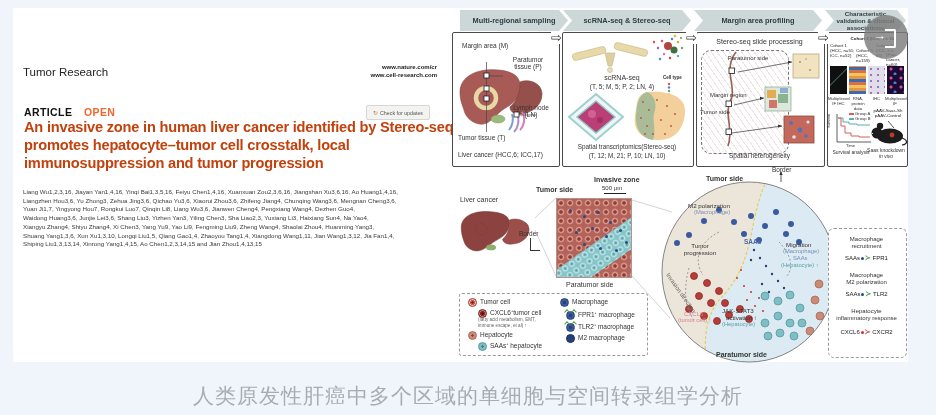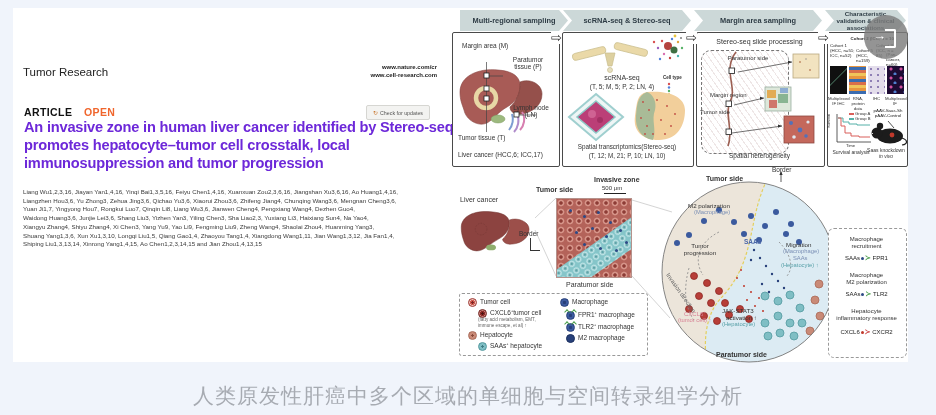--- a/index.html
+++ b/index.html
@@ -6,21 +6,21 @@
   body{width:936px;height:415px;position:relative;background:#f0f4fb;font-family:"Liberation Sans",sans-serif;overflow:hidden;}
   .abs{position:absolute;}
   .card{left:13px;top:8px;width:895px;height:354px;background:#ffffff;}
   
   .journal{left:23px;top:66px;font-size:11.5px;color:#222;}
   .urls{left:320px;top:64px;width:117px;text-align:right;font-size:6px;font-weight:bold;color:#222;line-height:7.5px;}
   .article{left:24px;top:106px;font-size:10.5px;font-weight:bold;color:#111;letter-spacing:.4px;}
   .open{left:84px;top:106px;font-size:10.5px;font-weight:bold;color:#f0662d;letter-spacing:.4px;}
   .badge{left:366px;top:105px;width:62px;height:13px;background:#f3f3f1;border:1px solid #d6d6d2;border-radius:2px;font-size:5.3px;color:#555;display:flex;align-items:center;justify-content:center;gap:2px;}
   .badge .bic{color:#c8742a;font-size:6px;}
-  .titleln{left:24px;font-size:14.6px;font-weight:600;color:#6d28d9;letter-spacing:-.2px;}
+  .titleln{left:24px;font-size:14.6px;font-weight:600;color:#c2410c;letter-spacing:-.2px;}
   .t1{top:119px;} .t2{top:137px;text-align:right;} .t3{top:155px;}
   .authors{left:23px;top:188px;width:430px;font-size:6.2px;line-height:8.7px;color:#3a3a3a;}
   
   .banner{top:10px;height:21px;background:#ccd8d8;color:#2e3c45;font-weight:bold;display:flex;align-items:center;justify-content:center;text-align:center;font-size:7.4px;clip-path:polygon(0 0,calc(100% - 9px) 0,100% 50%,calc(100% - 9px) 100%,0 100%,9px 50%);}
   .banner.first{clip-path:polygon(0 0,calc(100% - 9px) 0,100% 50%,calc(100% - 9px) 100%,0 100%);}
   .b1{left:452px;width:108px;margin-left:8px;}
   .b2{left:563px;width:128px;text-align:right;}
   .b3{left:694px;width:128px;}
   .b4{left:825px;width:81px;font-size:6.2px;line-height:7px;padding:0 8px;box-sizing:border-box;}
   .pbox{top:32px;height:133px;background:#fff;border:1.5px solid #4a4a4a;border-radius:2px;}
@@ -99,21 +99,21 @@
   <div>Liangzhen Hou3,6, Yu Zhong3, Zehua Jing3,6, Qichao Yu3,6, Xiaorui Zhou3,6, Zhifeng Jiang4, Chunqing Wang3,6, Mengnan Cheng3,6,</div>
   <div>Yuan Ji1,7, Yingyong Hou7, Rongkui Luo7, Qinqin Li8, Liang Wu3,6, Jianwen Cheng4, Pengxiang Wang4, Dezhen Guo4,</div>
   <div>Waidong Huang3,6, Junjie Lei3,6, Shang Liu3, Yizhen Yan3, Yiling Chen3, Sha Liao2,3, Yuxiang Li3, Haixiang Sun4, Na Yao4,</div>
   <div>Xiangyu Zhang4, Shiyu Zhang4, Xi Chen3, Yang Yu9, Yao Li9, Fengming Liu9, Zheng Wang4, Shaolai Zhou4, Huanming Yang3,</div>
   <div>Shuang Yang1,3,6, Xun Xu1,3,10, Longqi Liu1,5, Qiang Gao1,4, Zhaoyou Tang1,4, Xiangdong Wang1,11, Jian Wang1,3,12, Jia Fan1,4,</div>
   <div>Shiping Liu1,3,13,14, Xinrong Yang1,4,15, Ao Chen1,2,3,14,15 and Jian Zhou1,4,13,15</div>
 </div>
 
 <div class="abs banner first b1">Multi-regional sampling</div>
 <div class="abs banner b2">scRNA-seq &amp; Stereo-seq</div>
-<div class="abs banner b3">Margin area sampling</div>
+<div class="abs banner b3">Margin area profiling</div>
 <div class="abs banner b4">Characteristic validation &amp; clinical associations</div>
 
 <div class="abs pbox x1"></div>
 <div class="abs pbox x2"></div>
 <div class="abs pbox x3"></div>
 <div class="abs pbox x4"></div>
 <div class="abs conn" style="left:551px;">⇨</div>
 <div class="abs conn" style="left:686px;">⇨</div>
 <div class="abs conn" style="left:818px;">⇨</div>
 

